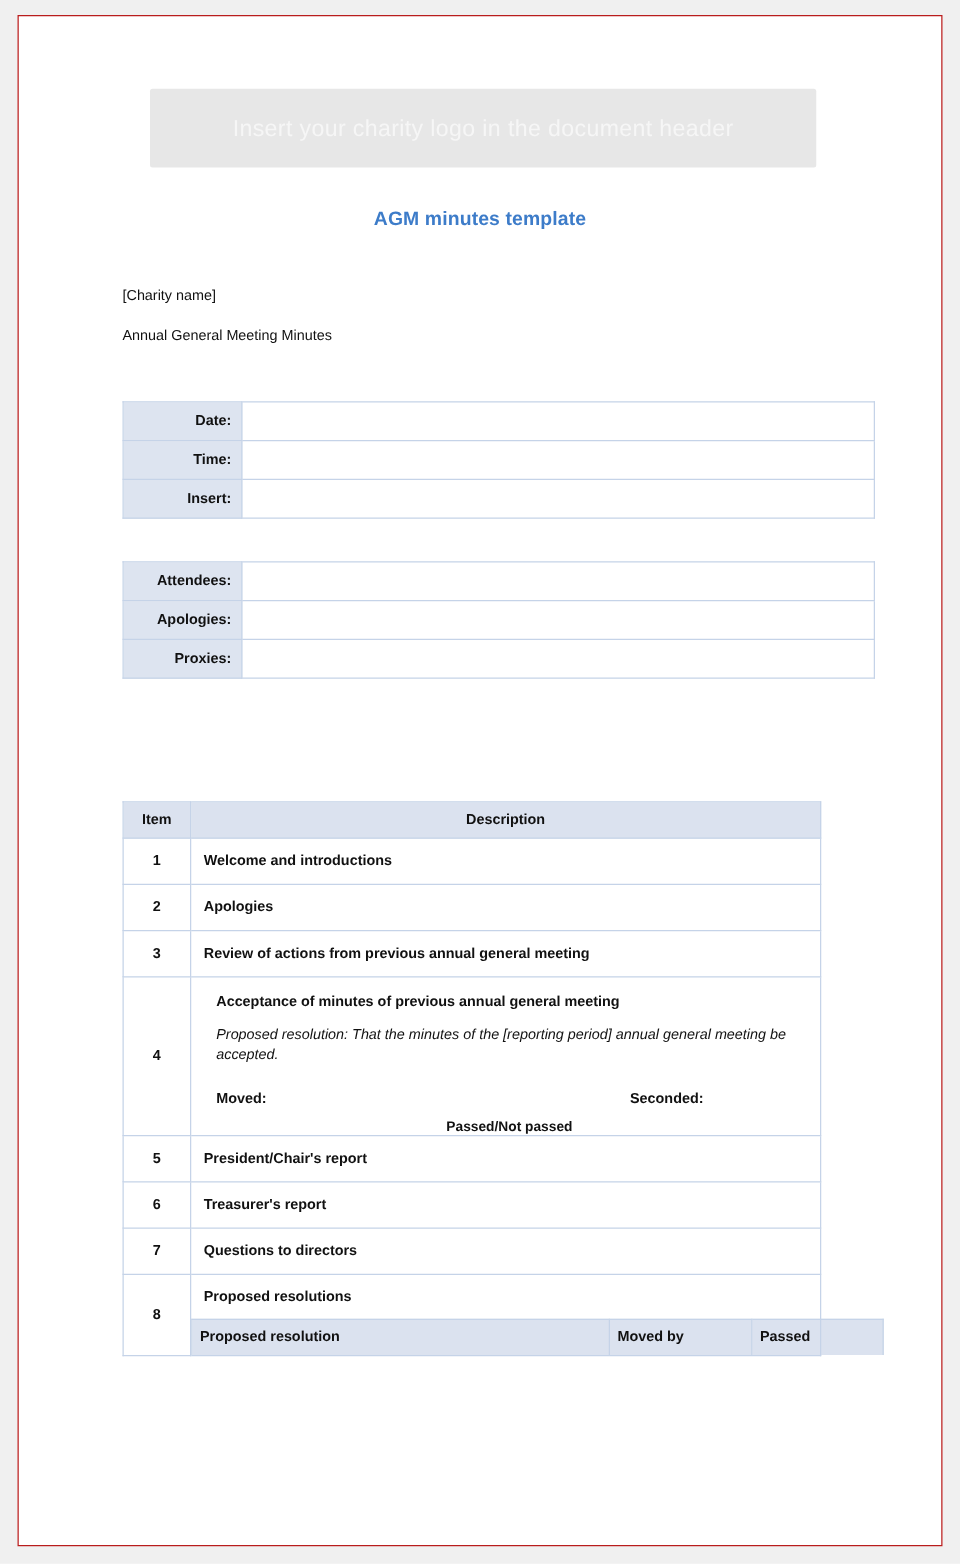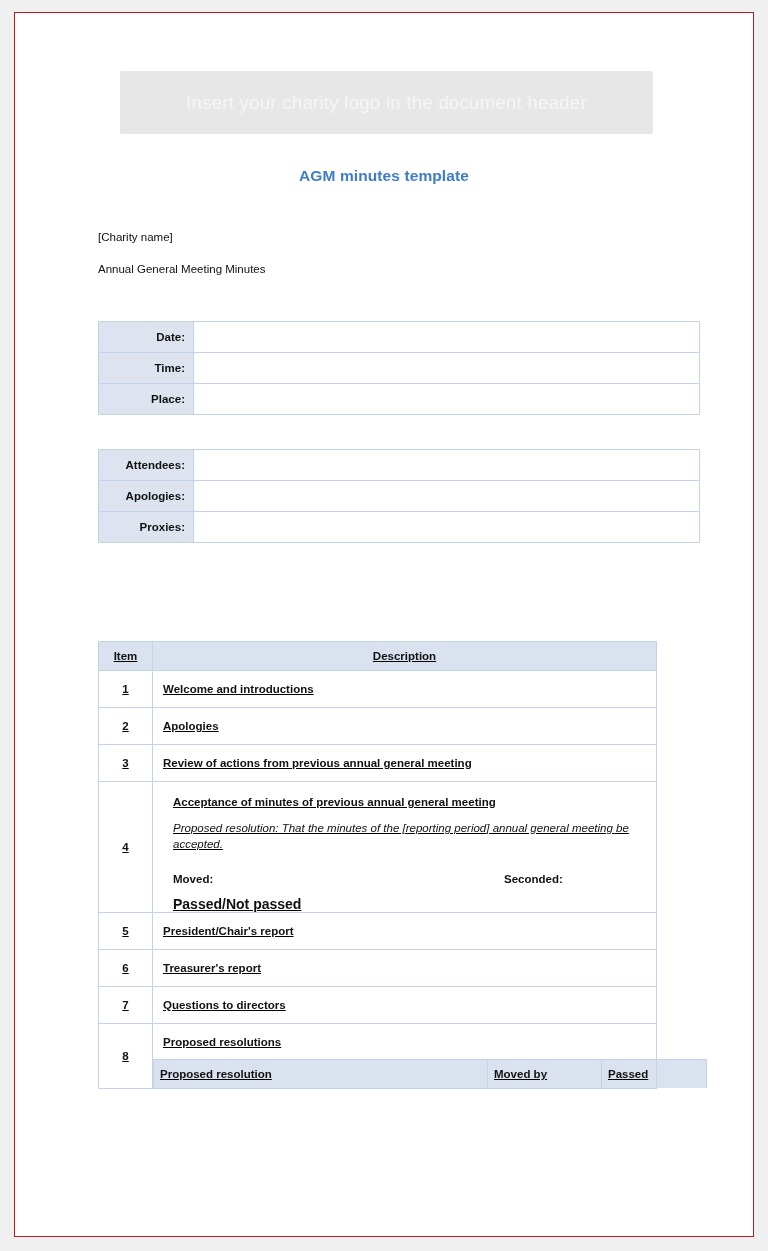--- a/index.html
+++ b/index.html
@@ -110,21 +110,20 @@
   #table-attendance col.c1 { width: 95px; }
 
   
   .agenda {
     position: absolute;
     left: 83px;
     top: 628px;
     width: 559px;
     border-collapse: collapse;
     table-layout: fixed;
-    text-decoration: underline;
   }
   .agenda col.item { width: 54px; }
   .agenda th, .agenda td {
     border: 1px solid #c5d3e8;
     vertical-align: middle;
     color: #111111;
   }
   .agenda thead th {
     background: #dbe2ef;
     font-size: 11.5px;
@@ -174,22 +173,22 @@
   .r4 .movedline {
     position: relative;
     height: 17px;
     font-size: 11.5px;
     font-weight: bold;
     margin-bottom: 6px;
   }
   .r4 .movedline .moved { position: absolute; left: 0; }
   .r4 .movedline .seconded { position: absolute; left: 331px; }
   .r4 .passedline {
-    text-align: left;
-    font-size: 14px;
+    text-align: center;
+    font-size: 11px;
     font-weight: bold;
     padding-right: 2px;
   }
 
   
   .r8-title {
     font-size: 11.5px;
     font-weight: bold;
     padding: 12px 0 11px 10px;
   }
@@ -236,21 +235,21 @@
     <tbody>
       <tr>
         <td class="lbl">Date:</td>
         <td class="val"></td>
       </tr>
       <tr>
         <td class="lbl">Time:</td>
         <td class="val"></td>
       </tr>
       <tr>
-        <td class="lbl">Place:</td>
+        <td class="lbl">Insert:</td>
         <td class="val"></td>
       </tr>
     </tbody>
   </table>
 
   <table class="info-table" id="table-attendance">
     <colgroup>
         <col class="c1">
         <col>
       </colgroup>

